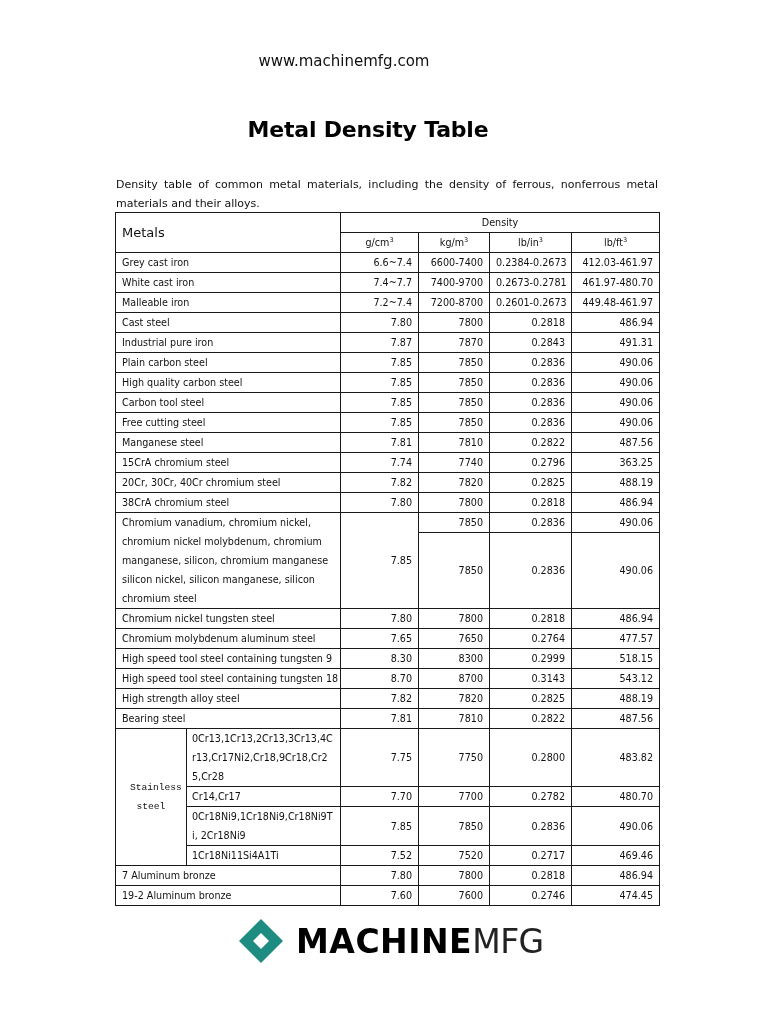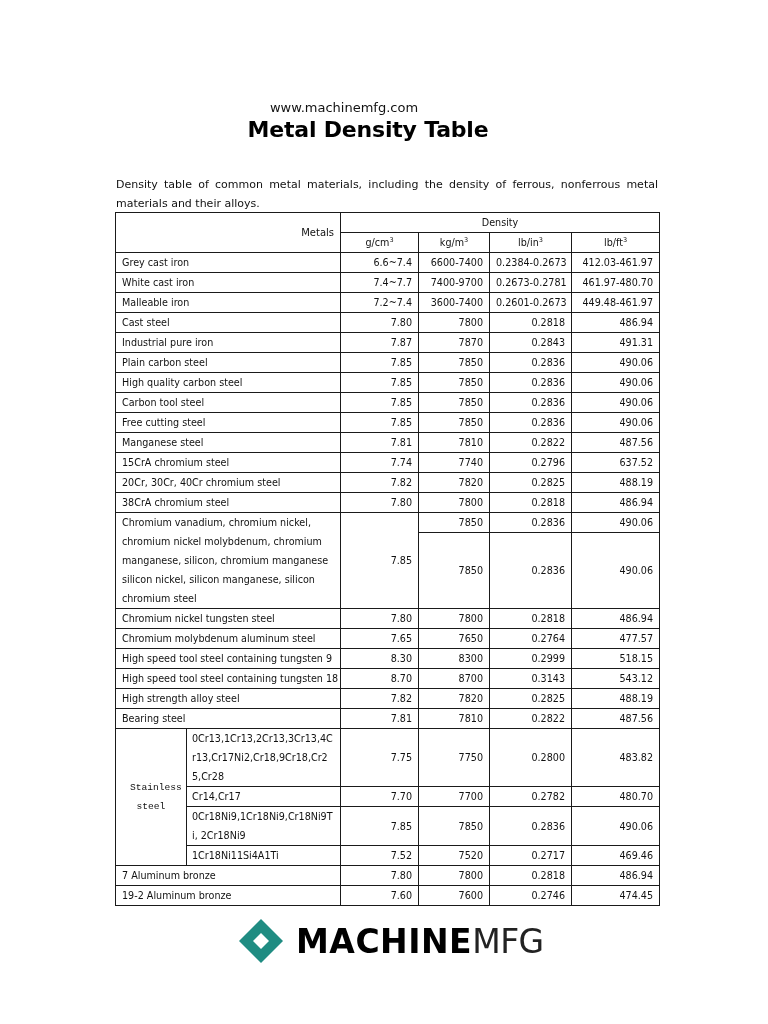--- a/index.html
+++ b/index.html
@@ -1,30 +1,30 @@
 <!DOCTYPE html>
 <html><head>
 <meta charset="utf-8">
 <style>
   html, body { margin:0; padding:0; background:#ffffff; }
   body { width:768px; height:1024px; position:relative; overflow:hidden;
          font-family:"DejaVu Sans", "Liberation Sans", sans-serif; color:#111; }
   .url { position:absolute; top:52px; left:0; width:688px; text-align:center;
-         font-size:13px; letter-spacing:0; color:#111;margin-top:48px; }
+         font-size:15px; letter-spacing:0; color:#111; }
   .title { position:absolute; top:117px; left:0; width:736px; text-align:center;
            font-size:22px; font-weight:bold; color:#000; letter-spacing:-0.2px; }
   .intro { position:absolute; top:175px; left:116px; width:542px; font-size:11px;
            line-height:19px; text-align:justify; text-align-last:left; }
   table.dt { position:absolute; top:212px; left:115px; width:544px;
              border-collapse:collapse; table-layout:fixed; font-size:9.6px; }
   table.dt td { border:1px solid #1a1a1a; padding:0 6px; height:19px; line-height:19px;
                 vertical-align:middle; white-space:nowrap; overflow:hidden; }
   table.dt td.num { text-align:right; }
   table.dt td.c { text-align:center; }
-  table.dt td.hdr-metals { font-size:10px; text-align:right; }
+  table.dt td.hdr-metals { font-size:13px; text-align:left; }
   table.dt td.hdr { text-align:center; font-size:9.6px; }
   table.dt td.wrap { white-space:normal; line-height:19px; padding-top:0; padding-bottom:0; }
   table.dt td.sub { padding-left:5px; }
   sup { font-size:6.5px; vertical-align:super; line-height:0; }
   .logo { position:absolute; top:917px; left:238px; height:48px; display:flex; align-items:center; }
   .logo-mark { width:46px; height:46px; margin-right:12px; }
   .logo-bold { font-family:"DejaVu Sans", sans-serif; font-weight:bold; font-size:33px;
                color:#000000; letter-spacing:0.5px; }
   .logo-thin { font-family:"DejaVu Sans", sans-serif; font-weight:normal; font-size:33px;
                color:#222; letter-spacing:-0.5px; }
@@ -66,21 +66,21 @@
       <tr>
         <td colspan="2">White cast iron</td>
         <td class="num">7.4~7.7</td>
         <td class="num">7400-9700</td>
         <td class="num">0.2673-0.2781</td>
         <td class="num">461.97-480.70</td>
       </tr>
       <tr>
         <td colspan="2">Malleable iron</td>
         <td class="num">7.2~7.4</td>
-        <td class="num">3600-7400</td>
+        <td class="num">7200-8700</td>
         <td class="num">0.2601-0.2673</td>
         <td class="num">449.48-461.97</td>
       </tr>
       <tr>
         <td colspan="2">Cast steel</td>
         <td class="num">7.80</td>
         <td class="num">7800</td>
         <td class="num">0.2818</td>
         <td class="num">486.94</td>
       </tr>
@@ -124,21 +124,21 @@
         <td class="num">7.81</td>
         <td class="num">7810</td>
         <td class="num">0.2822</td>
         <td class="num">487.56</td>
       </tr>
       <tr>
         <td colspan="2">15CrA chromium steel</td>
         <td class="num">7.74</td>
         <td class="num">7740</td>
         <td class="num">0.2796</td>
-        <td class="num">637.52</td>
+        <td class="num">363.25</td>
       </tr>
       <tr>
         <td colspan="2">20Cr, 30Cr, 40Cr chromium steel</td>
         <td class="num">7.82</td>
         <td class="num">7820</td>
         <td class="num">0.2825</td>
         <td class="num">488.19</td>
       </tr>
       <tr>
         <td colspan="2">38CrA chromium steel</td>

